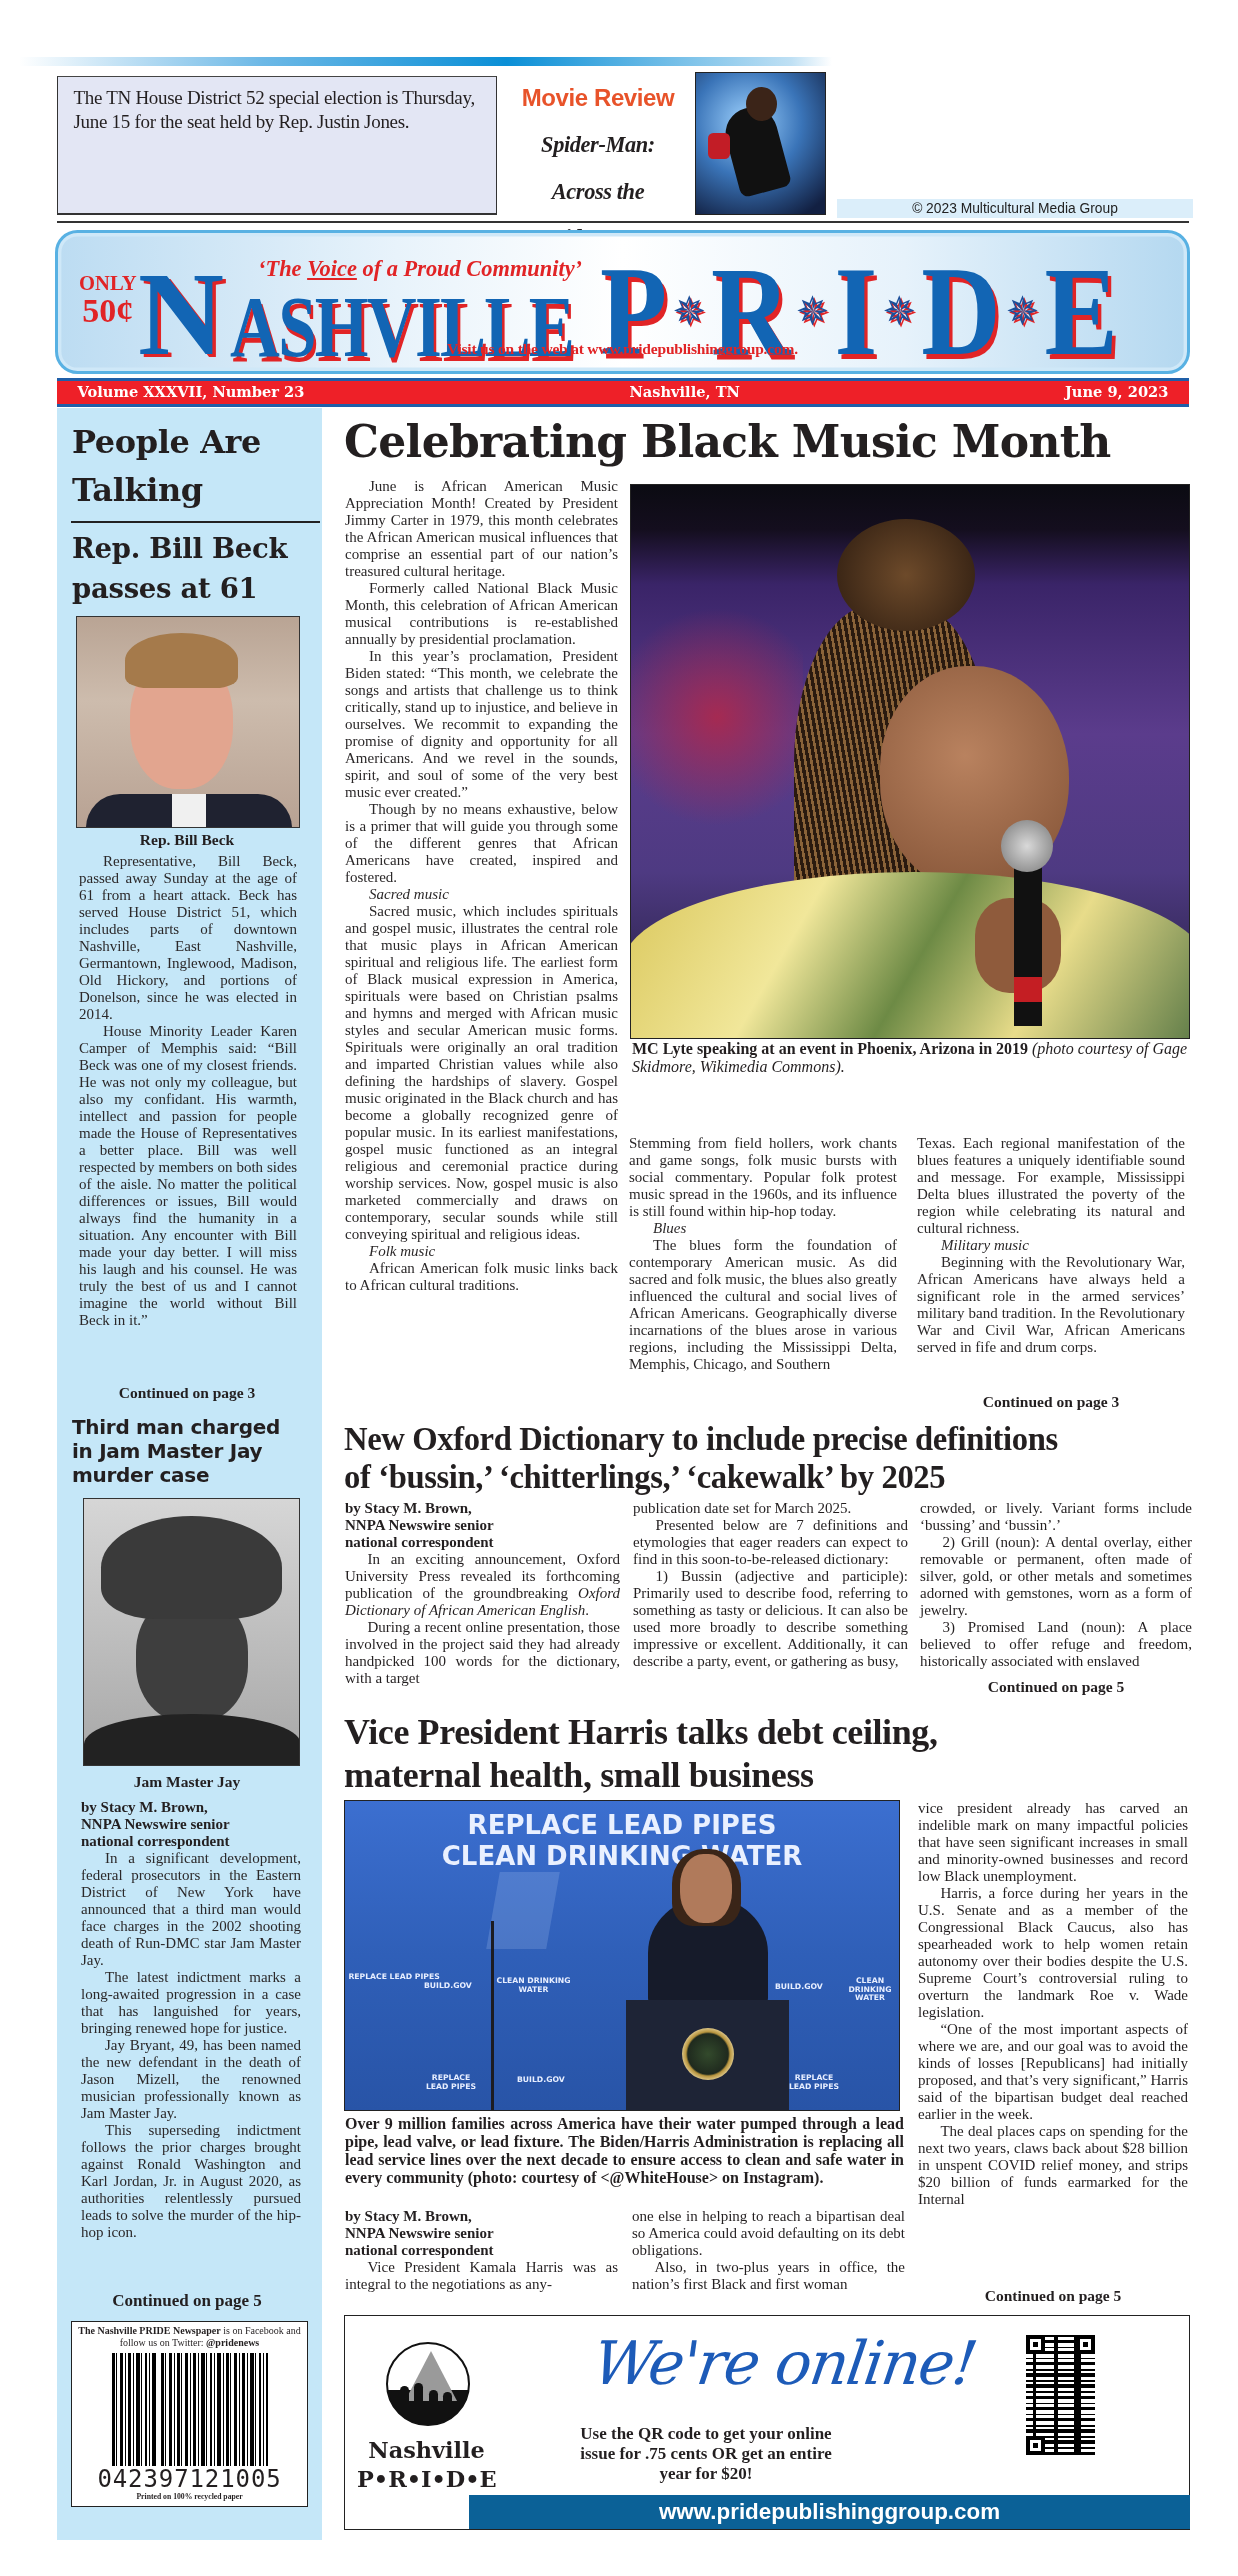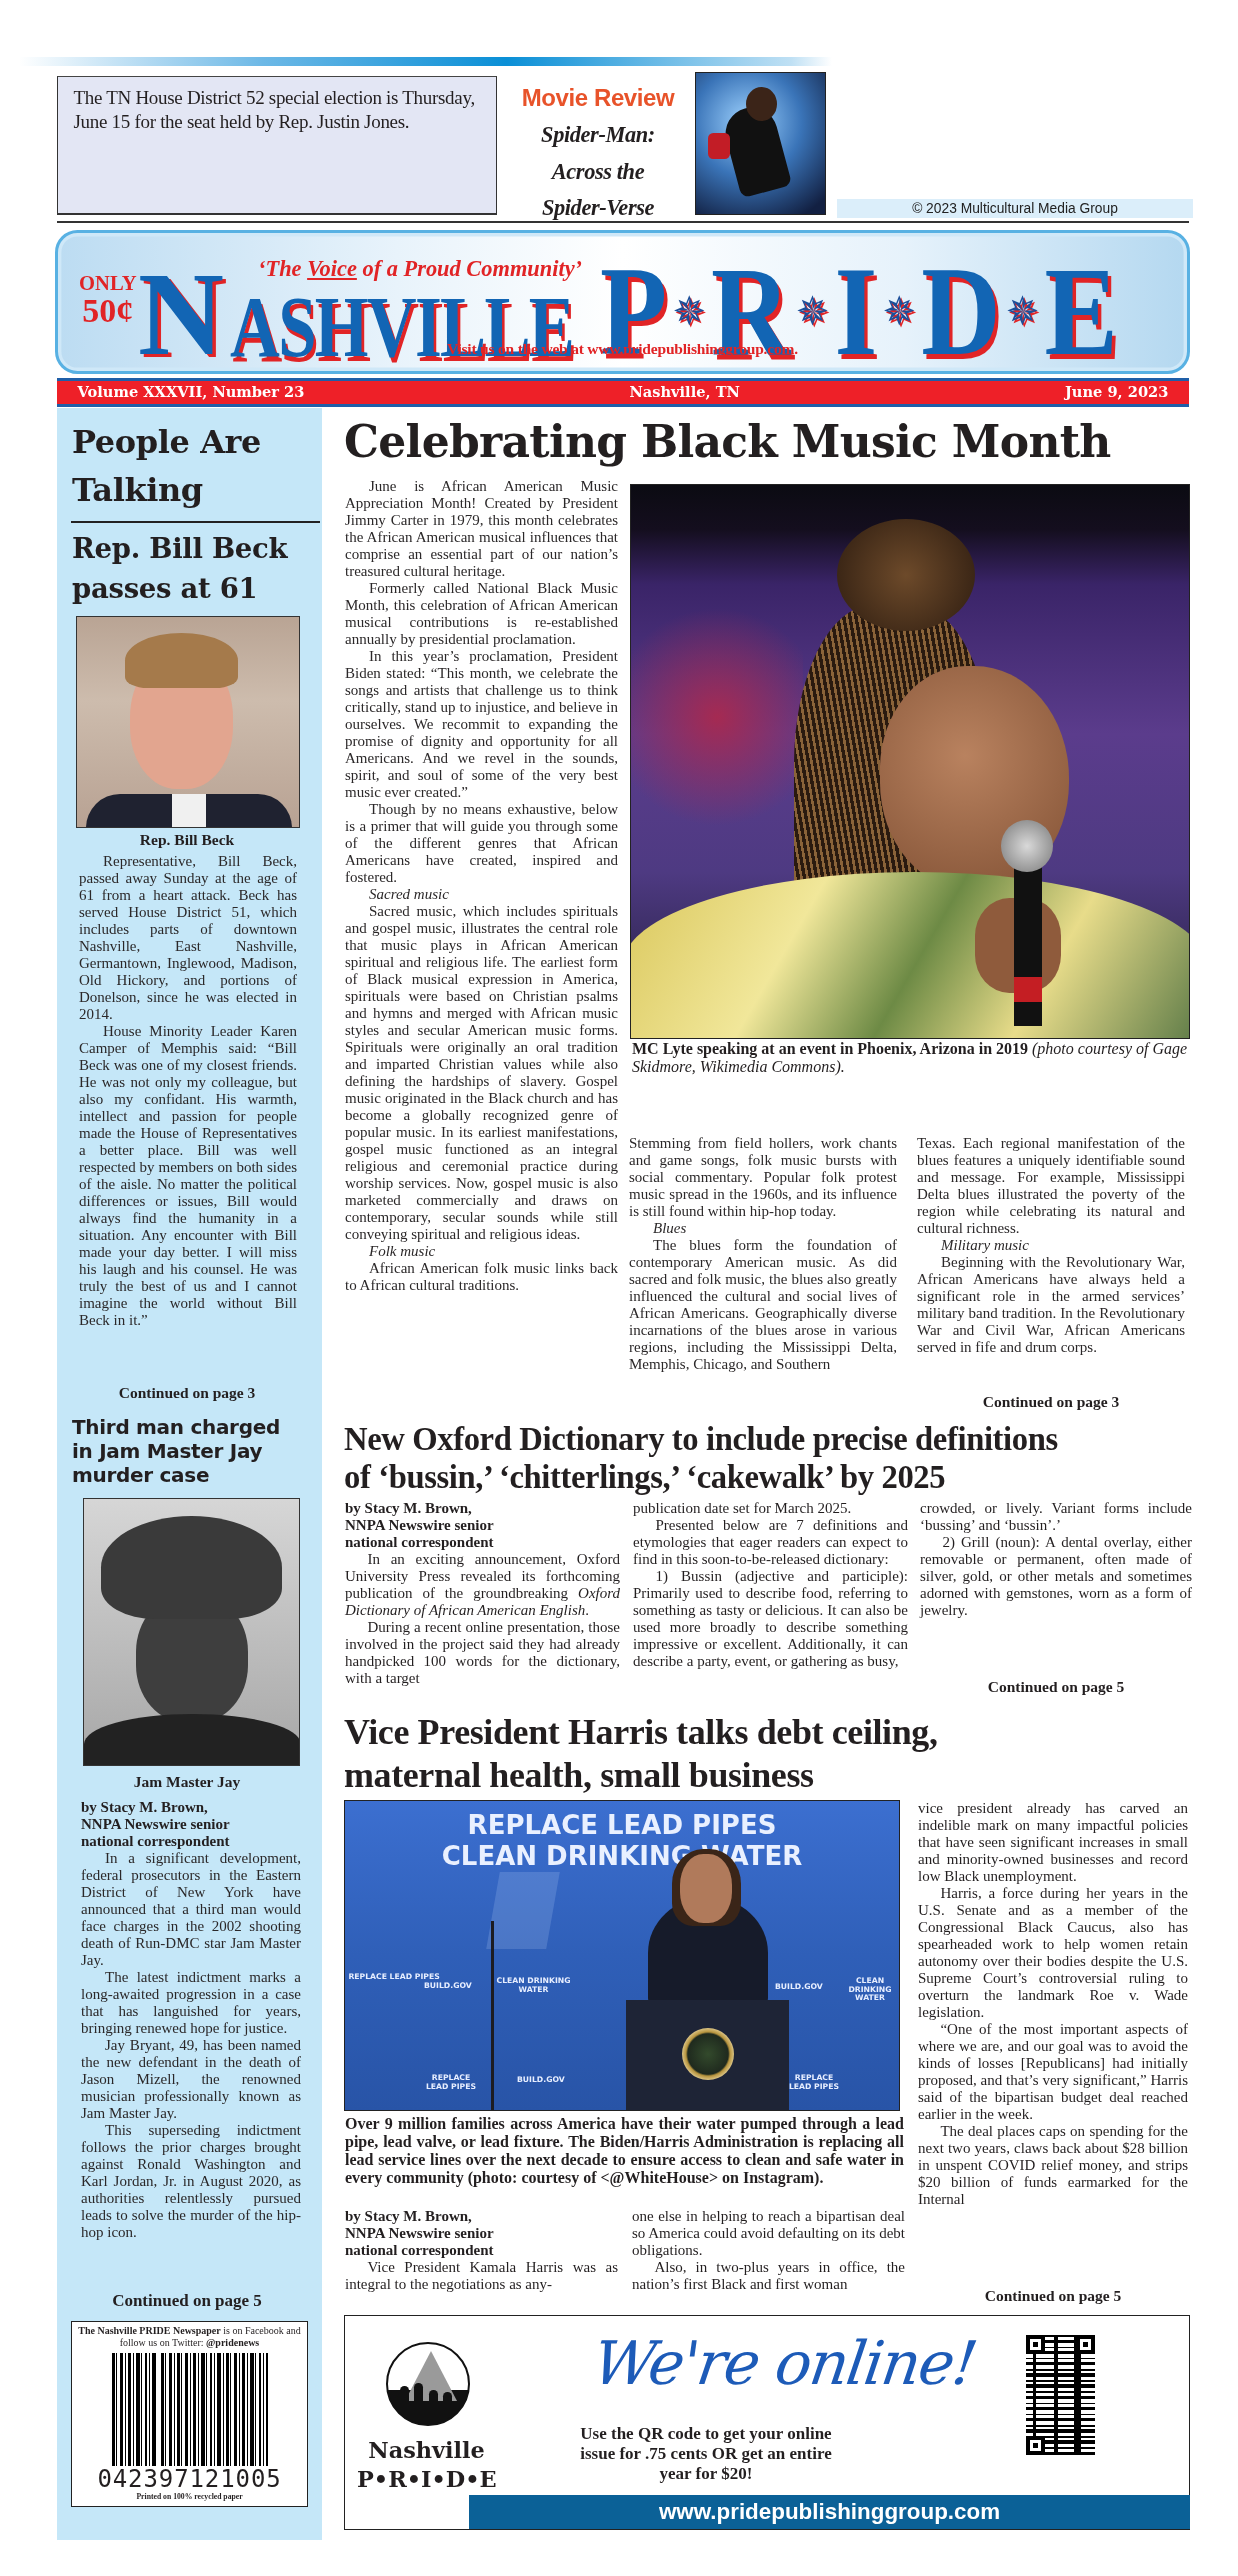--- a/index.html
+++ b/index.html
@@ -4,21 +4,21 @@
 <style>
 *{box-sizing:border-box;margin:0;padding:0}
 body{width:1239px;height:2576px;background:#fff;font-family:"Liberation Serif",serif;color:#231f20;position:relative;overflow:hidden}
 .abs{position:absolute}
 .topbar{left:19px;top:57px;width:813px;height:8.6px;background:linear-gradient(90deg,rgba(255,255,255,0),#6cb8e6 30%,#0a8fd6 60%,#bfe0f4 95%,rgba(255,255,255,0))}
 .vote{left:57px;top:76px;width:440px;height:139px;background:#e3e6f4;border-top:1.7px solid #444;border-bottom:2.6px solid #333;border-left:1.7px solid #333;border-right:1.7px solid #333;padding:8.6px 15.5px}
 .vote h2{font-family:"Liberation Serif",serif;font-size:34px;font-weight:bold;color:#231f20;letter-spacing:-0.4px;line-height:41px}
 .vote p{font-size:19px;font-weight:normal;line-height:24px;margin-top:0;letter-spacing:-0.3px}
 .movie{left:507px;top:84px;width:182px;text-align:center}
 .movie .mr{color:#e8532a;font-size:24px;font-weight:bold;font-family:"Liberation Sans Narrow","Liberation Sans",sans-serif;letter-spacing:-0.4px}
-.movie .mt{font-size:22.4px;font-style:italic;font-weight:bold;line-height:27.5px;margin-top:9px;letter-spacing:-0.4px}
+.movie .mt{font-size:22.4px;font-style:italic;font-weight:bold;line-height:27.5px;margin-top:19px;letter-spacing:-0.4px}
 .movie .sp{font-size:22.4px;font-weight:bold;line-height:31px}
 .spider{left:695px;top:72px;width:131px;height:143px;border:0.9px solid #222;background:radial-gradient(circle at 40% 35%,#9fd3ff,#3a74b8 45%,#122042 90%);overflow:hidden}
 .spider .body{position:absolute;left:34px;top:34px;width:52px;height:86px;background:#111;border-radius:26px 26px 8.6px 8.6px;transform:rotate(-15deg)}
 .spider .head{position:absolute;left:50px;top:13.8px;width:31px;height:34px;background:#3b2418;border-radius:50%}
 .spider .glove{position:absolute;left:12px;top:60px;width:22.4px;height:26px;background:#c21d26;border-radius:5.2px}
 .copy{left:837px;top:199px;width:356px;height:19px;background:#dbeefa;text-align:center;font-family:"Liberation Sans",sans-serif;font-size:13.8px;line-height:19px;color:#222}
 .rule1{left:57px;top:221px;width:1132px;height:1.7px;background:#333}
 .masthead{left:55px;top:230px;width:1135px;height:144px;border-radius:22.4px;background:linear-gradient(90deg,#bcdcf2 0%,#e8f3fb 30%,#ffffff 50%,#e6f2fb 75%,#b4d8f0 100%);border:3.4px solid #58b1e3;box-shadow:inset 0 0 0 3.4px #cfe8f8}
 .only{left:79px;top:273px;color:#e12426;font-weight:bold;text-align:center;line-height:1}
 .only .o1{font-size:20.6px}
@@ -259,20 +259,21 @@
   </div>
 </div>
 <div class="abs oxc2 ox-text">
   <p style="text-indent:0">publication date set for March 2025.</p>
   <p>Presented below are 7 definitions and etymologies that eager readers can expect to find in this soon-to-be-released dictionary:</p>
   <p>1) Bussin (adjective and participle): Primarily used to describe food, referring to something as tasty or delicious. It can also be used more broadly to describe something impressive or excellent. Additionally, it can describe a party, event, or gathering as busy,</p>
 </div>
 <div class="abs oxc3 ox-text">
   <p style="text-indent:0">crowded, or lively. Variant forms include ‘bussing’ and ‘bussin’.’</p>
   <p>2) Grill (noun): A dental overlay, either removable or permanent, often made of silver, gold, or other metals and sometimes adorned with gemstones, worn as a form of jewelry.</p>
+  <p>3) Promised Land (noun): A place believed to offer refuge and freedom, historically associated with enslaved</p>
 </div>
 <div class="abs cont" style="left:920px;top:1678px;width:272px">Continued on page 5</div>
 
 <div class="abs harrishead">
   <div>Vice President Harris talks debt ceiling,</div>
   <div>maternal health, small business</div>
 </div>
 <div class="abs harrisphoto">
   <div class="banner" style="top:8.6px">REPLACE LEAD PIPES</div>
   <div class="banner" style="top:40px">CLEAN DRINKING WATER</div>

